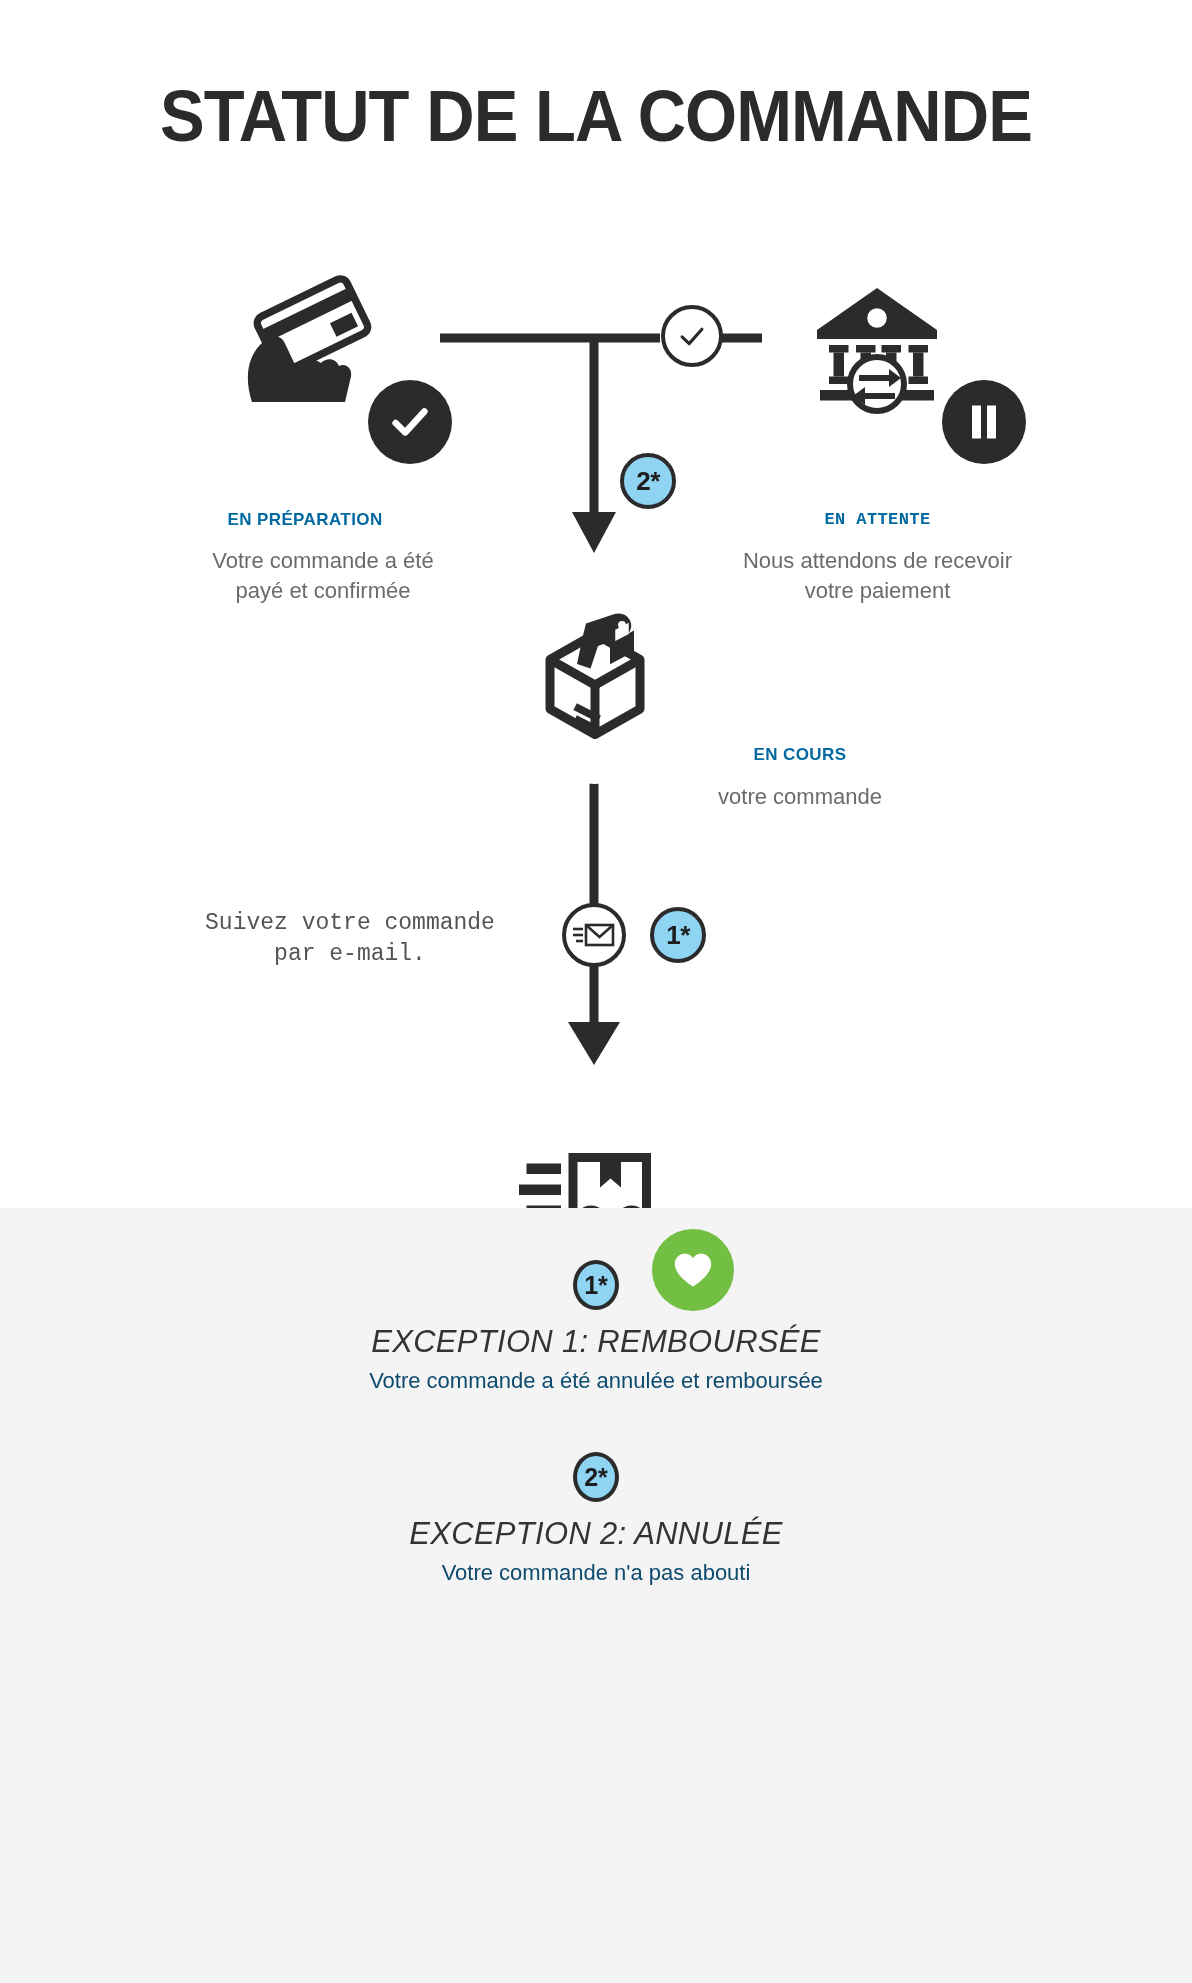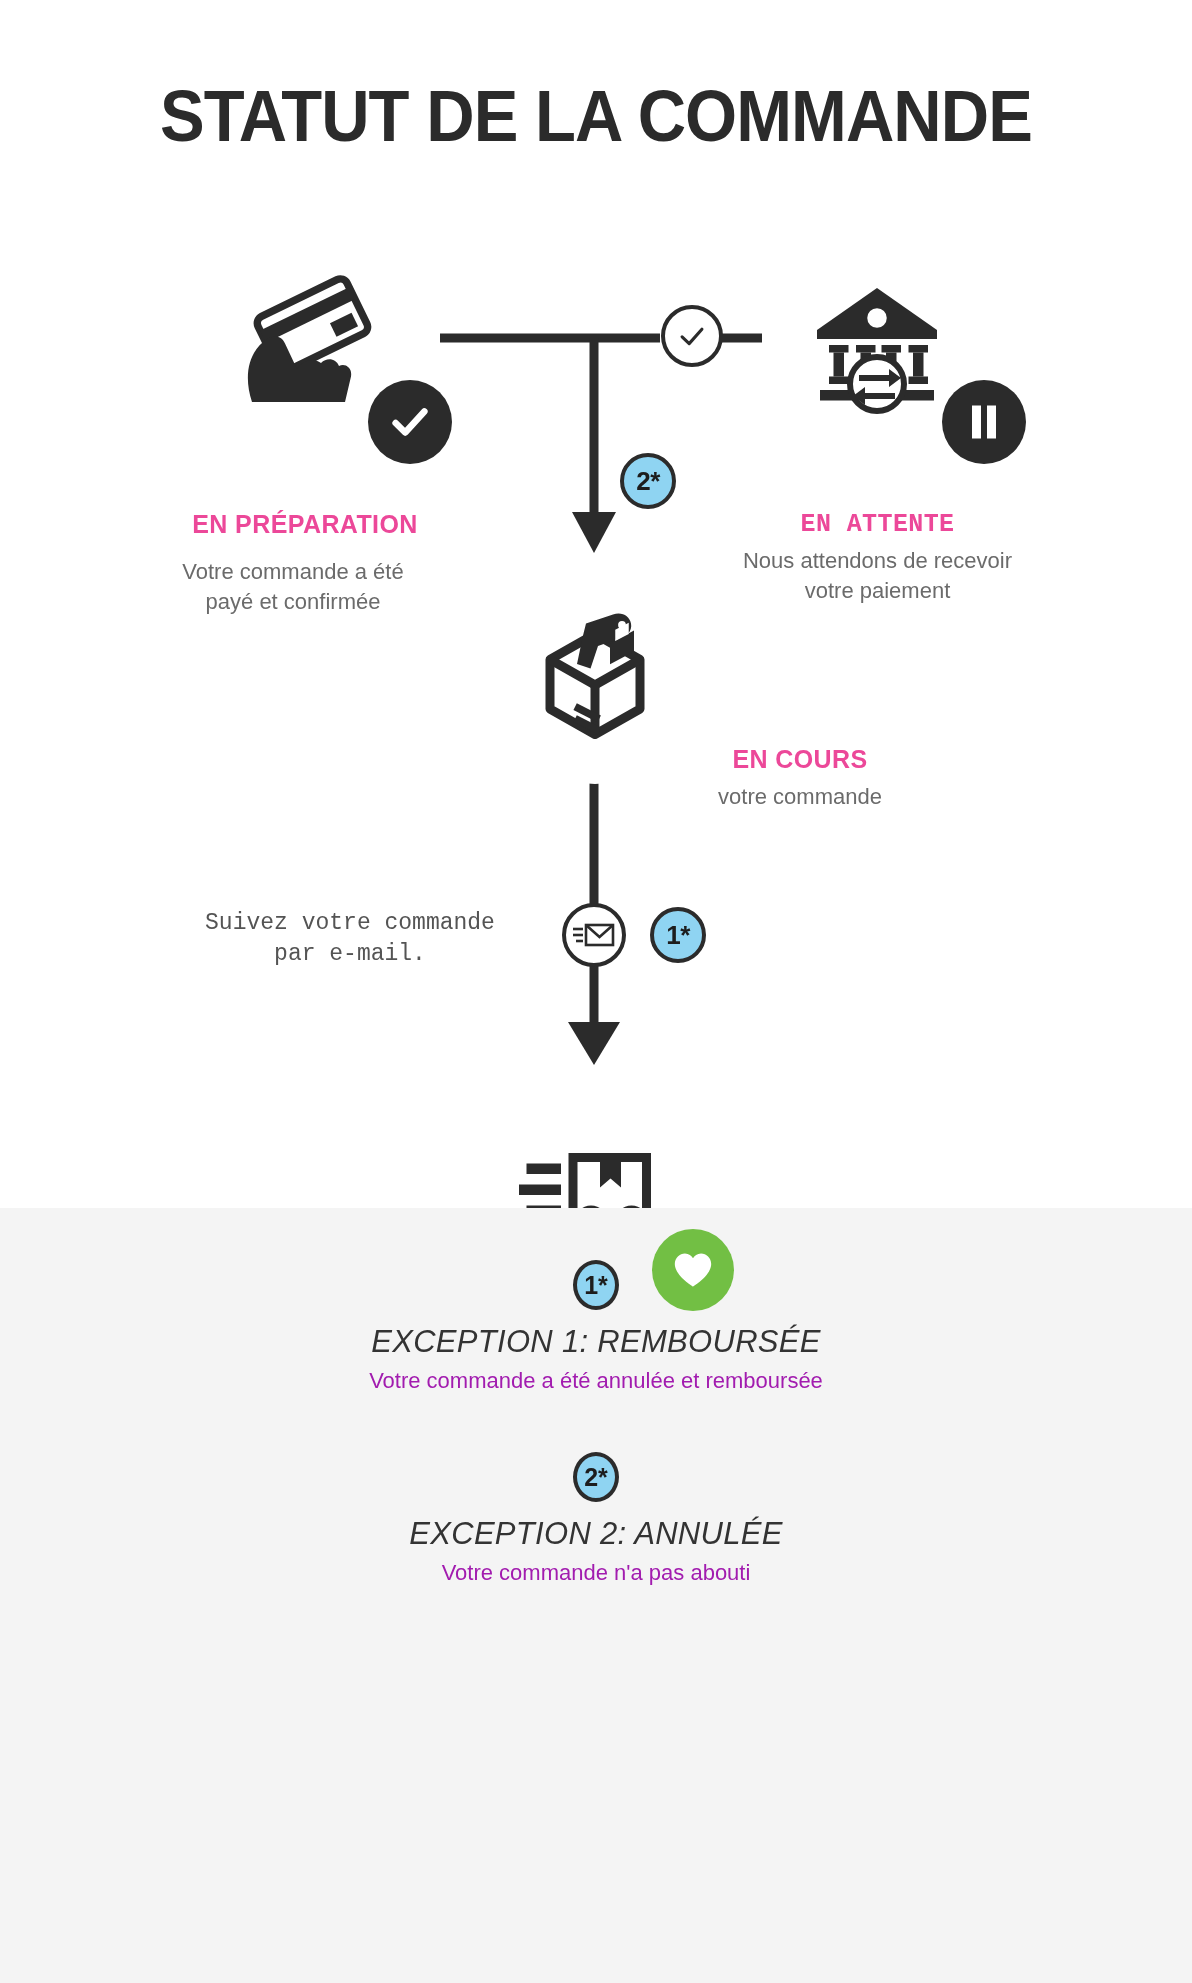--- a/index.html
+++ b/index.html
@@ -114,23 +114,23 @@
     color: #1d1d1d;
     z-index: 7;
     letter-spacing: -0.5px;
   }
 
   
   .steptitle {
     position: absolute;
     text-align: center;
     font-weight: bold;
-    font-size: 25px;
+    font-size: 17px;
     letter-spacing: 0.4px;
-    color: #ec4899;
+    color: #0369a1;
   }
   .stepdesc {
     position: absolute;
     text-align: center;
     font-size: 22px;
     line-height: 30px;
     color: #6b6b6b;
   }
   .plaintext {
     position: absolute;
@@ -161,21 +161,21 @@
   .exc-title {
     margin-top: 14px;
     font-size: 31px;
     letter-spacing: 0.3px;
     color: #333333;
     font-style: italic;
   }
   .exc-sub {
     margin-top: 8px;
     font-size: 22px;
-    color: #a21caf;
+    color: #0c4a6e;
   }
 </style>
 </head>
 <body>
 
 <div id="page">
 
   <div id="title">STATUT DE LA COMMANDE</div>
 
   <svg id="wires" viewBox="0 0 1192 1983" width="1192" height="1983">
@@ -256,21 +256,21 @@
     </svg>
     <div class="statusbadge badge-dark" style="width:84px; height:84px; right:-42px; bottom:-18px;">
       <svg width="36" height="40" viewBox="0 0 24 26">
         <rect x="4" y="2" width="6" height="22" fill="#ffffff"></rect>
         <rect x="14" y="2" width="6" height="22" fill="#ffffff"></rect>
       </svg>
     </div>
   </div>
 
   <div class="steptitle" style="left:120px; top:510px; width:370px;">EN PRÉPARATION</div>
-  <div class="stepdesc" style="left:108px; top:546px; width:370px;margin-top:11px;">
+  <div class="stepdesc" style="left:138px; top:546px; width:370px;">
     <div>Votre commande a été</div>
     <div>payé et confirmée</div>
   </div>
 
   <div class="steptitle" style="left:685px; top:510px; width:385px;font-family:Liberation Mono, monospace;">EN ATTENTE</div>
   <div class="stepdesc" style="left:670px; top:546px; width:415px;">
     <div>Nous attendons de recevoir</div>
     <div>votre paiement</div>
   </div>
 

